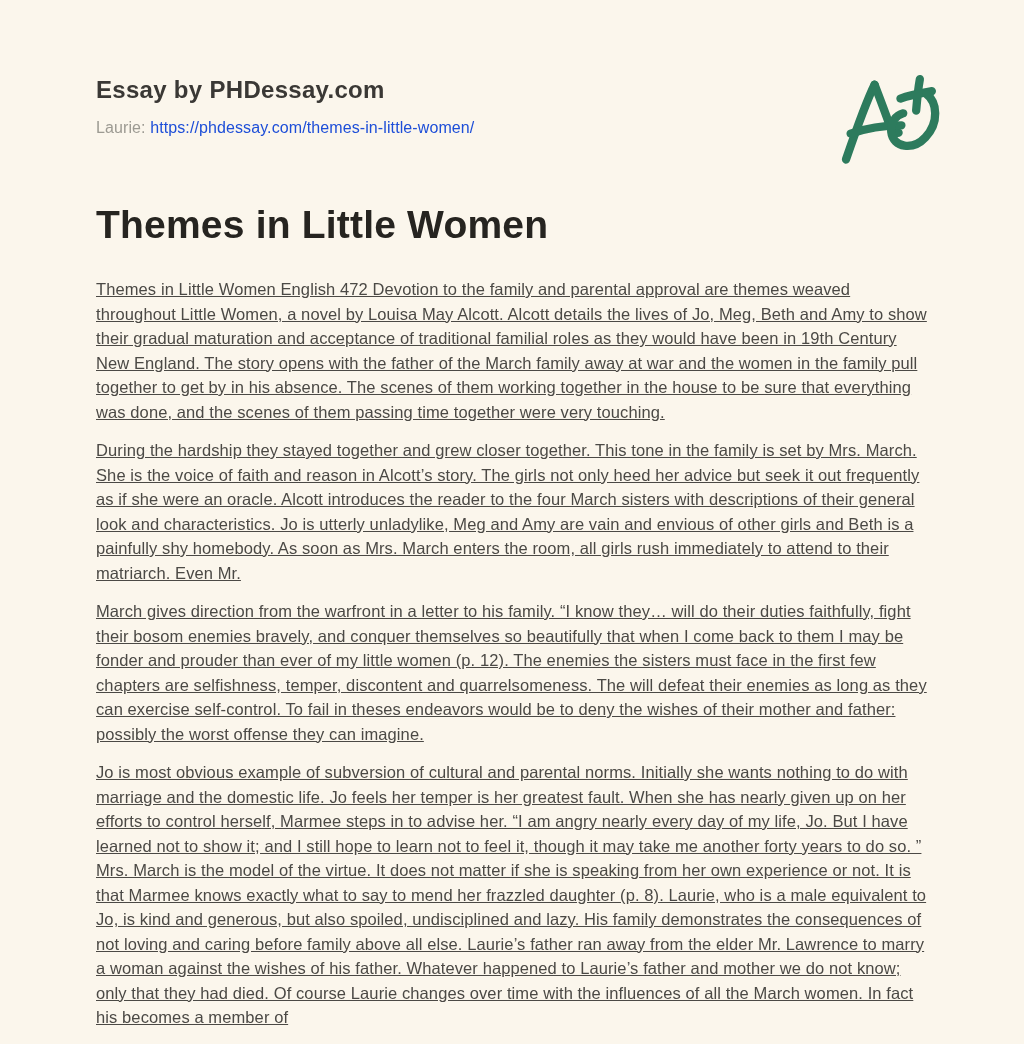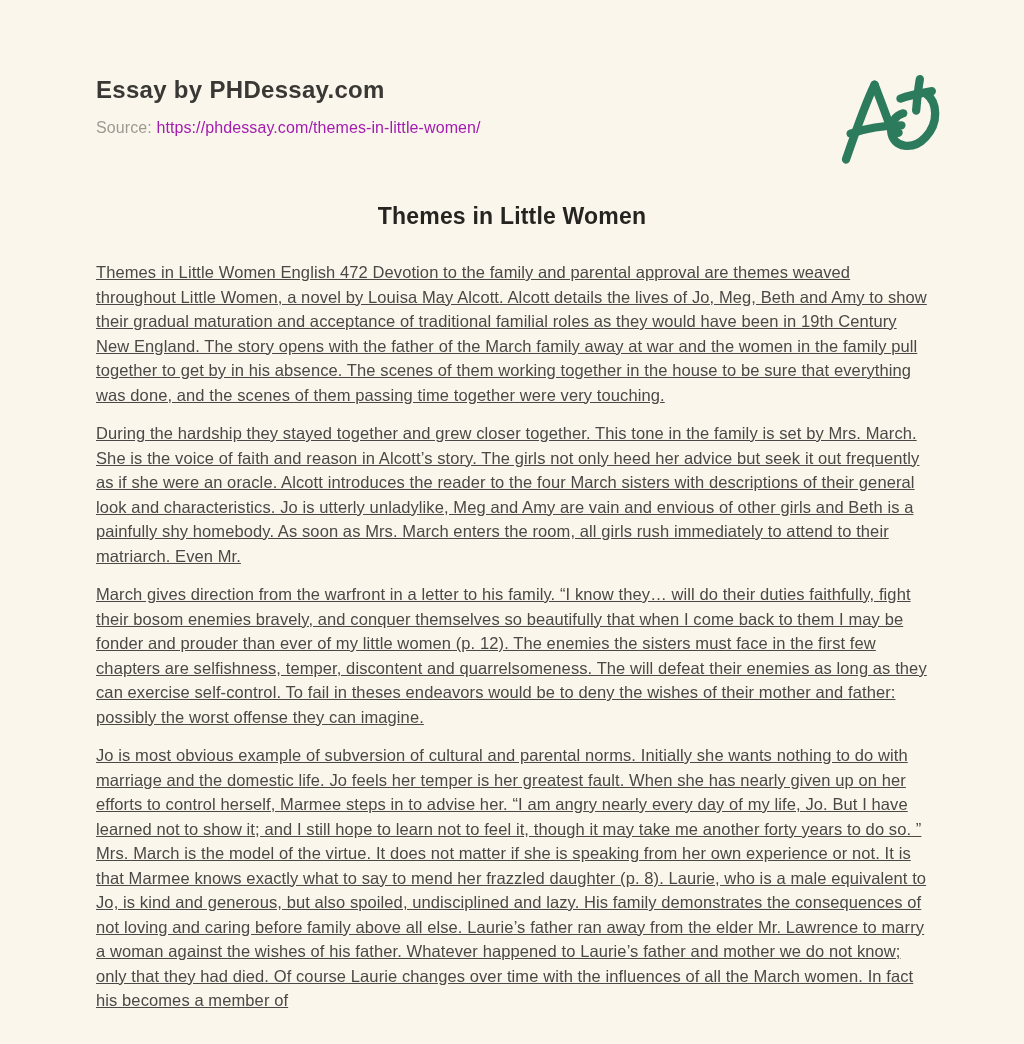--- a/index.html
+++ b/index.html
@@ -26,37 +26,36 @@
     color: #3a3835;
     letter-spacing: 0.3px;
   }
   .source-line {
     margin-top: 15px;
     font-size: 16px;
     color: #9c9a92;
     letter-spacing: 0.1px;
   }
   .source-line a {
-    color: #a21caf;
+    color: #1d4ed8;
     text-decoration: none;
   }
   .logo {
     position: absolute;
     top: 66px;
     right: 82px;
     width: 120px;
     height: 102px;
   }
   .title {
     margin: 66px 0 0 0;
-    font-size: 23px;
+    font-size: 39px;
     font-weight: 700;
     color: #262420;
     letter-spacing: 0.2px;
-    text-align: center;
   }
   .content {
     margin-top: 30px;
   }
   .content p {
     margin: 0 0 14px 0;
     font-size: 16.5px;
     line-height: 24.5px;
     color: #4b4945;
     letter-spacing: 0.1px;
@@ -64,21 +63,21 @@
   }
 </style>
 </head>
 <body>
 
 <div class="page">
 
   <div class="byline">Essay by PHDessay.com</div>
 
   <div class="source-line">
-    <span>Source:</span>
+    <span>Laurie:</span>
     <a href="#">https://phdessay.com/themes-in-little-women/</a>
   </div>
 
   <div class="logo">
     <svg width="120" height="102" viewBox="0 0 130 110" xmlns="http://www.w3.org/2000/svg">
       <g fill="none" stroke="#2d7b5d" stroke-width="9" stroke-linecap="round" stroke-linejoin="round">
 
         <path d="M26 101 C 36 72, 48 38, 57 20"></path>
 
         <path d="M57 20 C 63 36, 70 54, 74 66 C 76 71, 79 73, 83 72"></path>

